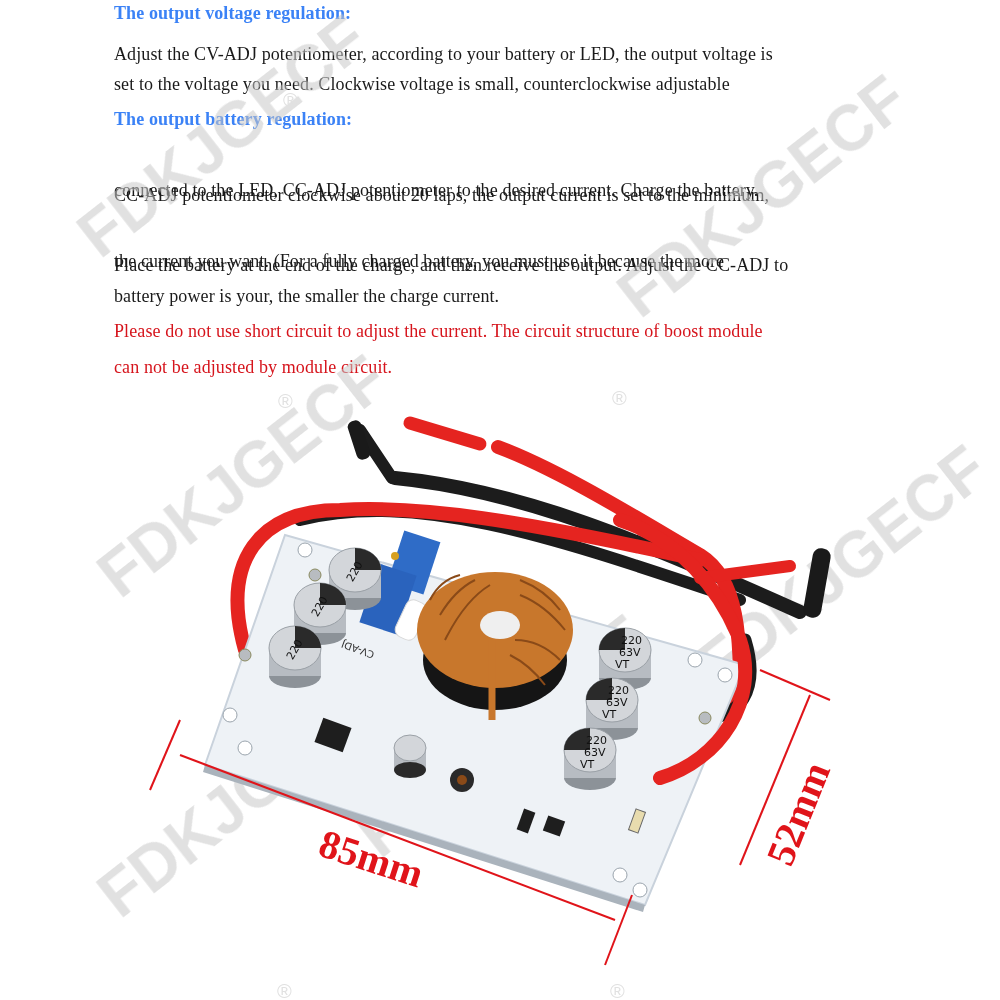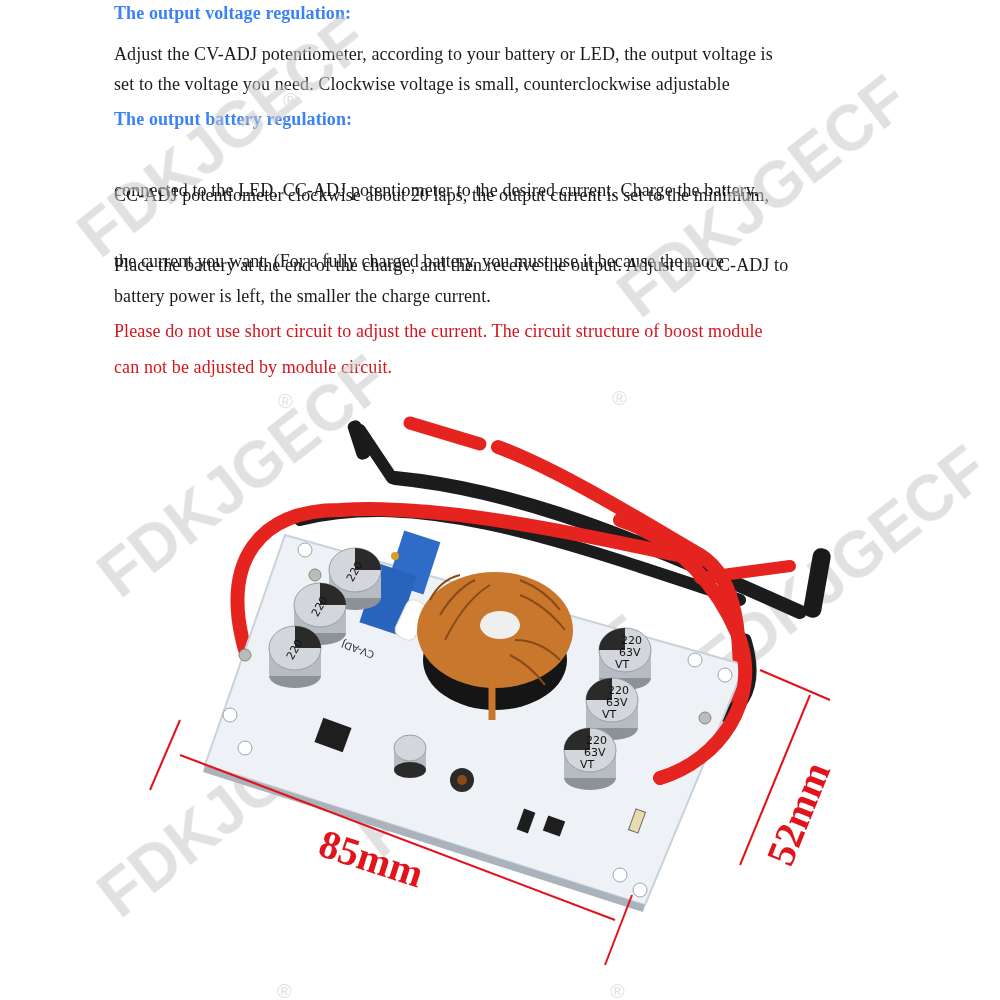--- a/index.html
+++ b/index.html
@@ -20,21 +20,21 @@
 
 <div class="text-block">
   <div class="line heading" style="top:3px;">The output voltage regulation:</div>
   <div class="line" style="top:44px;text-align:right;">Adjust the CV-ADJ potentiometer, according to your battery or LED, the output voltage is</div>
   <div class="line" style="top:74px;">set to the voltage you need. Clockwise voltage is small, counterclockwise adjustable</div>
   <div class="line heading" style="top:109px;">The output battery regulation:</div>
   <div class="line" style="top:145px;margin-top:40px;">CC-ADJ potentiometer clockwise about 20 laps, the output current is set to the minimum,</div>
   <div class="line" style="top:180px;">connected to the LED, CC-ADJ potentiometer to the desired current. Charge the battery.</div>
   <div class="line" style="top:215px;margin-top:40px;">Place the battery at the end of the charge, and then receive the output. Adjust the CC-ADJ to</div>
   <div class="line" style="top:251px;">the current you want. (For a fully charged battery, you must use it because the more</div>
-  <div class="line" style="top:286px;">battery power is left, the smaller the charge current.</div>
+  <div class="line" style="top:286px;">battery power is your, the smaller the charge current.</div>
   <div class="line warn" style="top:321px;">Please do not use short circuit to adjust the current. The circuit structure of boost module</div>
   <div class="line warn" style="top:357px;">can not be adjusted by module circuit.</div>
 </div>
 
 <svg class="watermark" width="1000" height="1000" style="left:0;top:0;">
   <g fill="#c8c8c8" opacity="0.55" font-family="Liberation Sans, DejaVu Sans, sans-serif" font-weight="bold">
     <text x="0" y="0" font-size="64" transform="translate(120,600) rotate(-38)">FDKJGECF</text>
     <text x="0" y="0" font-size="64" transform="translate(380,860) rotate(-38)">FDKJGECF</text>
     <text x="0" y="0" font-size="64" transform="translate(640,320) rotate(-38)">FDKJGECF</text>
     <text x="0" y="0" font-size="64" transform="translate(720,690) rotate(-38)">FDKJGECF</text>

